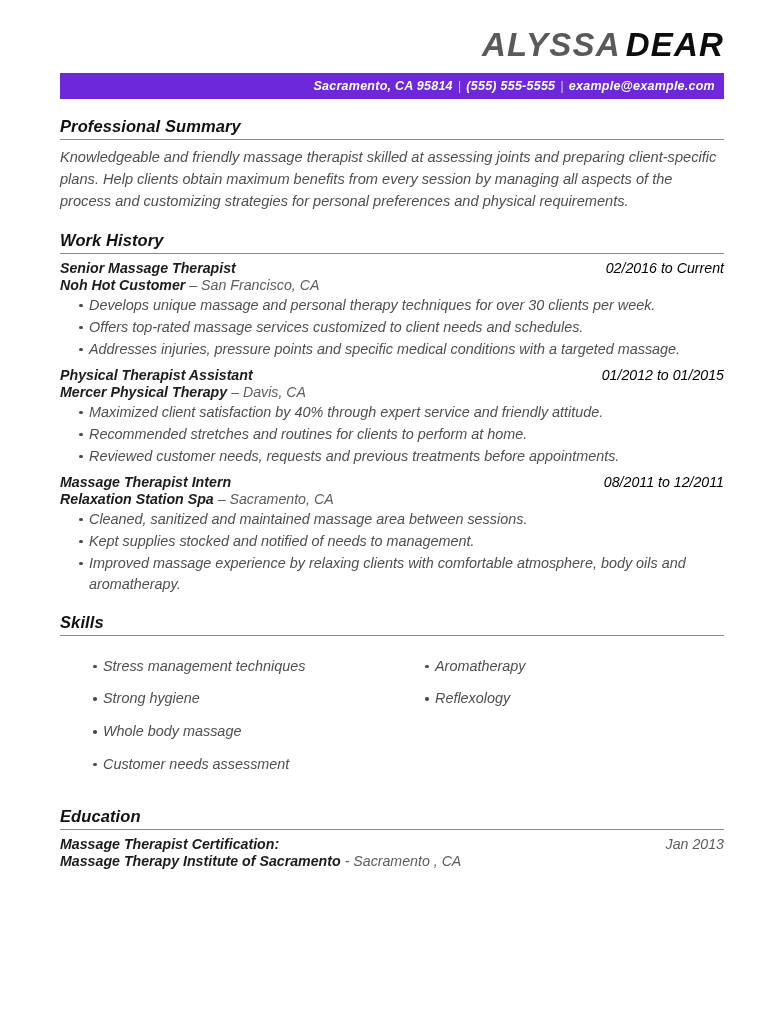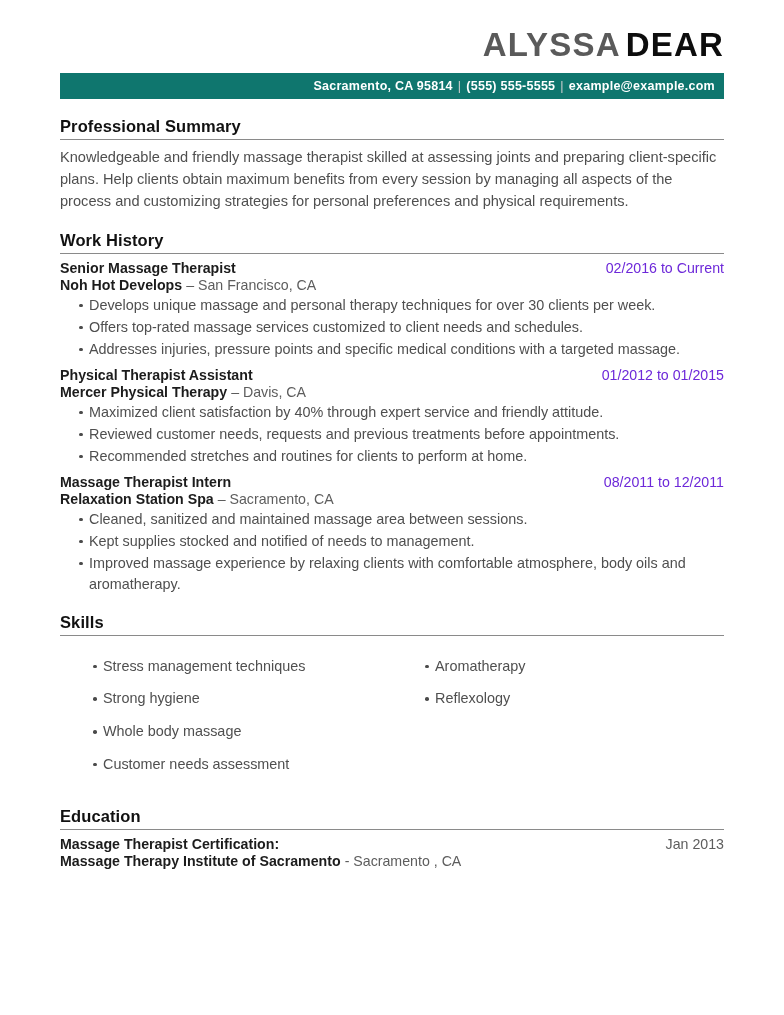--- a/index.html
+++ b/index.html
@@ -14,20 +14,21 @@
     color: #4a4a4a;
     -webkit-font-smoothing: antialiased;
   }
   .page {
     position: relative;
     width: 784px;
     height: 1015px;
     background: #fff;
     box-sizing: border-box;
     padding: 0 60px;
+    font-style: italic;
   }
 
   
   .name-line {
     padding-top: 28px;
     text-align: right;
     line-height: 1;
     white-space: nowrap;
   }
   .name-first {
@@ -39,21 +40,21 @@
   .name-last {
     font-size: 33px;
     font-weight: 700;
     letter-spacing: 1.2px;
     color: #0d0d0d;
     margin-left: 5px;
   }
 
   .contact-bar {
     margin-top: 12px;
-    background: #0f766e;
+    background: #6d28d9;
     height: 26px;
     display: flex;
     align-items: center;
     justify-content: flex-end;
     padding-right: 9px;
     box-sizing: border-box;
   }
   .contact-text {
     color: #ffffff;
     font-size: 12.5px;
@@ -95,21 +96,21 @@
     justify-content: space-between;
     align-items: baseline;
   }
   .job-title {
     font-size: 14.2px;
     font-weight: 700;
     color: #1c1c1c;
   }
   .job-date {
     font-size: 14.2px;
-    color: #6d28d9;
+    color: #000000;
     white-space: nowrap;
   }
   .job-company {
     font-size: 14.2px;
     color: #5d5d5d;
     margin-top: 1px;
   }
   .job-company b {
     font-weight: 700;
     color: #1c1c1c;
@@ -219,43 +220,43 @@
   <div class="section">
     <div class="section-title">Work History</div>
     <div class="section-rule"></div>
 
     <div class="job">
       <div class="job-head">
         <span class="job-title">Senior Massage Therapist</span>
         <span class="job-date">02/2016 to Current</span>
       </div>
       <div class="job-company">
-        <b>Noh Hot Develops</b>
+        <b>Noh Hot Customer</b>
         <span>– San Francisco, CA</span>
       </div>
       <ul class="bullets">
         <li>Develops unique massage and personal therapy techniques for over 30 clients per week.</li>
         <li>Offers top-rated massage services customized to client needs and schedules.</li>
         <li>Addresses injuries, pressure points and specific medical conditions with a targeted massage.</li>
       </ul>
     </div>
 
     <div class="job">
       <div class="job-head">
         <span class="job-title">Physical Therapist Assistant</span>
         <span class="job-date">01/2012 to 01/2015</span>
       </div>
       <div class="job-company">
         <b>Mercer Physical Therapy</b>
         <span>– Davis, CA</span>
       </div>
       <ul class="bullets">
         <li>Maximized client satisfaction by 40% through expert service and friendly attitude.</li>
+        <li>Recommended stretches and routines for clients to perform at home.</li>
         <li>Reviewed customer needs, requests and previous treatments before appointments.</li>
-        <li>Recommended stretches and routines for clients to perform at home.</li>
       </ul>
     </div>
 
     <div class="job">
       <div class="job-head">
         <span class="job-title">Massage Therapist Intern</span>
         <span class="job-date">08/2011 to 12/2011</span>
       </div>
       <div class="job-company">
         <b>Relaxation Station Spa</b>

